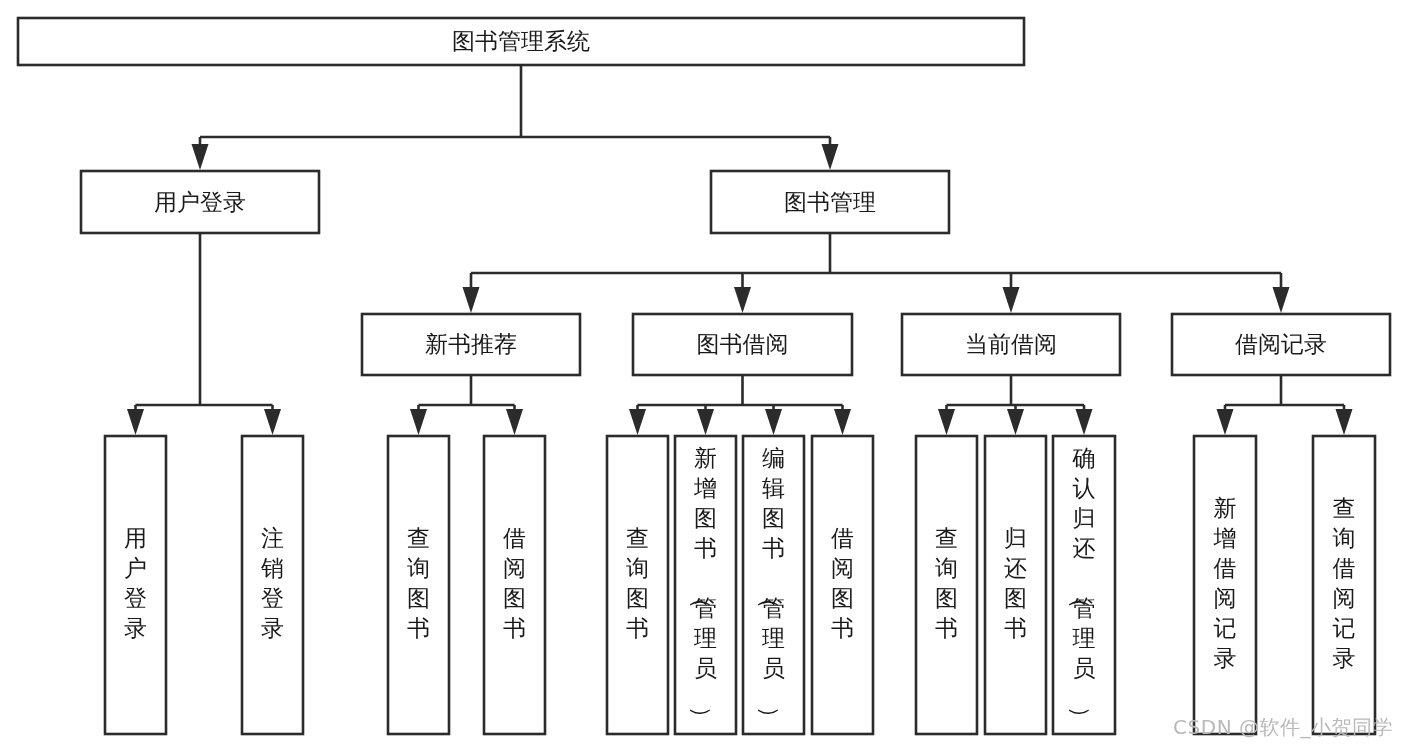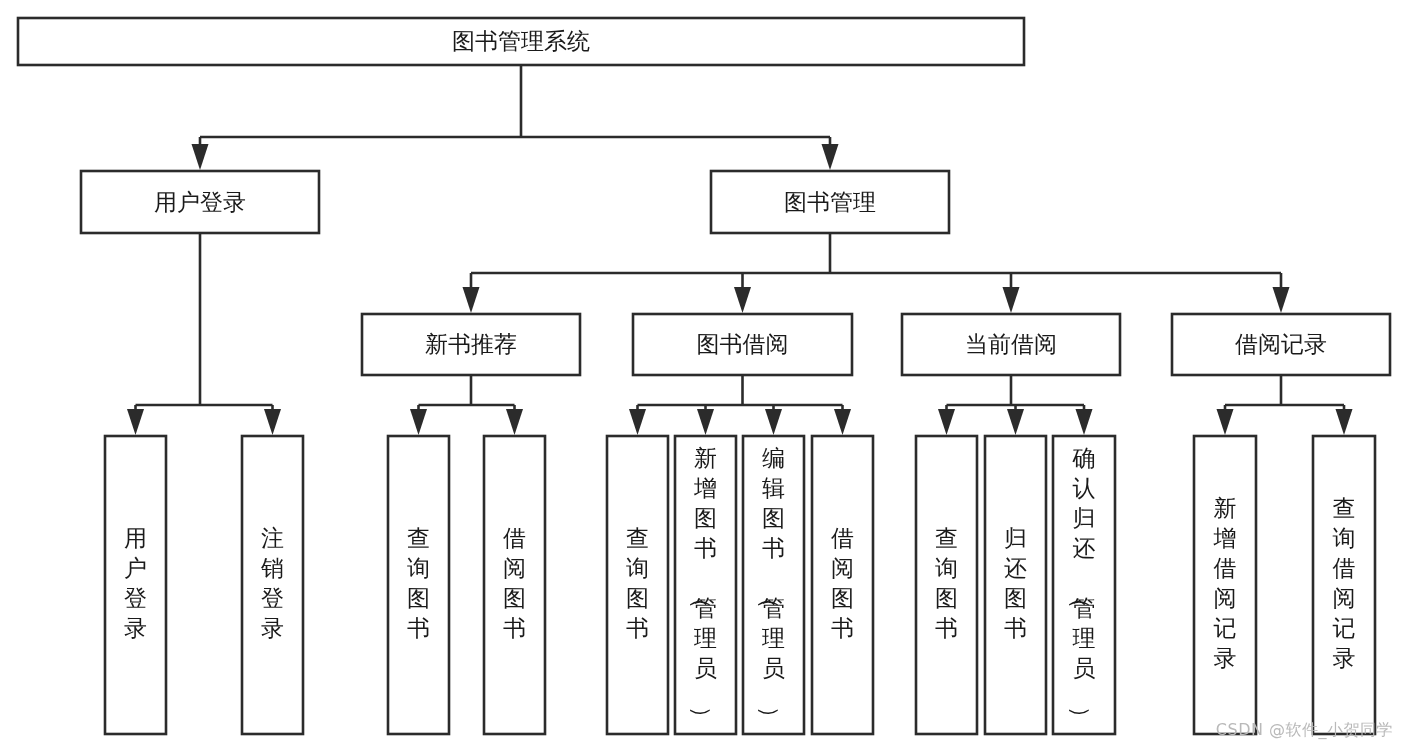--- a/index.html
+++ b/index.html
@@ -49,21 +49,21 @@
     fill: #1a1a1a;
     font-family: "DejaVu Sans", "Liberation Sans", sans-serif;
     font-size: 23px;
     text-anchor: middle;
   }
   .watermark-text {
     position: absolute;
     right: 12px;
     bottom: 6px;
     font-family: "DejaVu Sans", "Liberation Sans", sans-serif;
-    font-size: 16px;
+    font-size: 20px;
     color: #b9b9b9;
     letter-spacing: 0.5px;
     white-space: nowrap;
     user-select: none;
   }
 </style>
 </head>
 <body>
 
 <div id="diagram-root">

